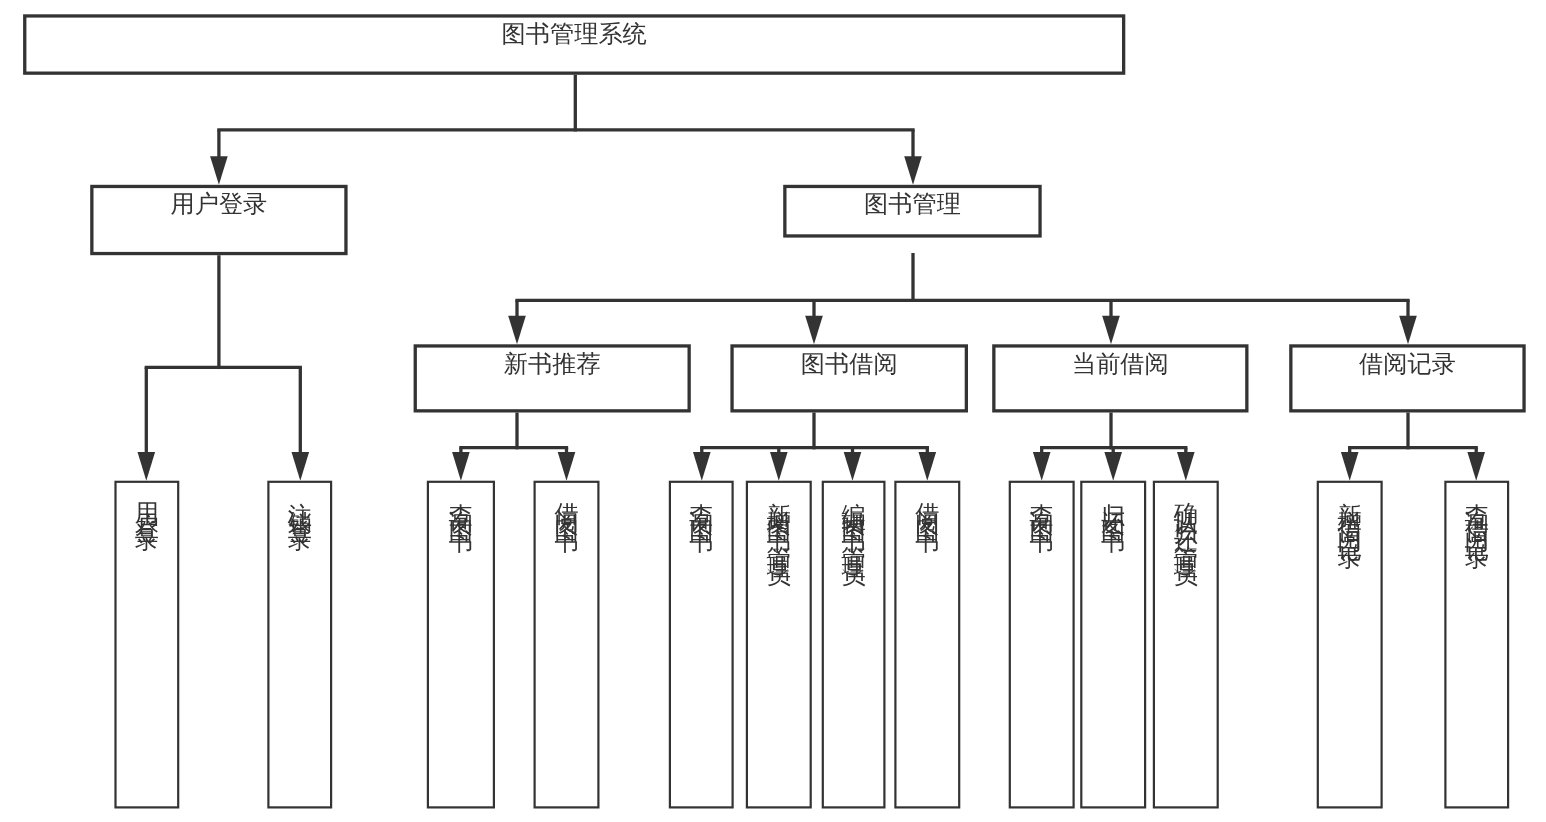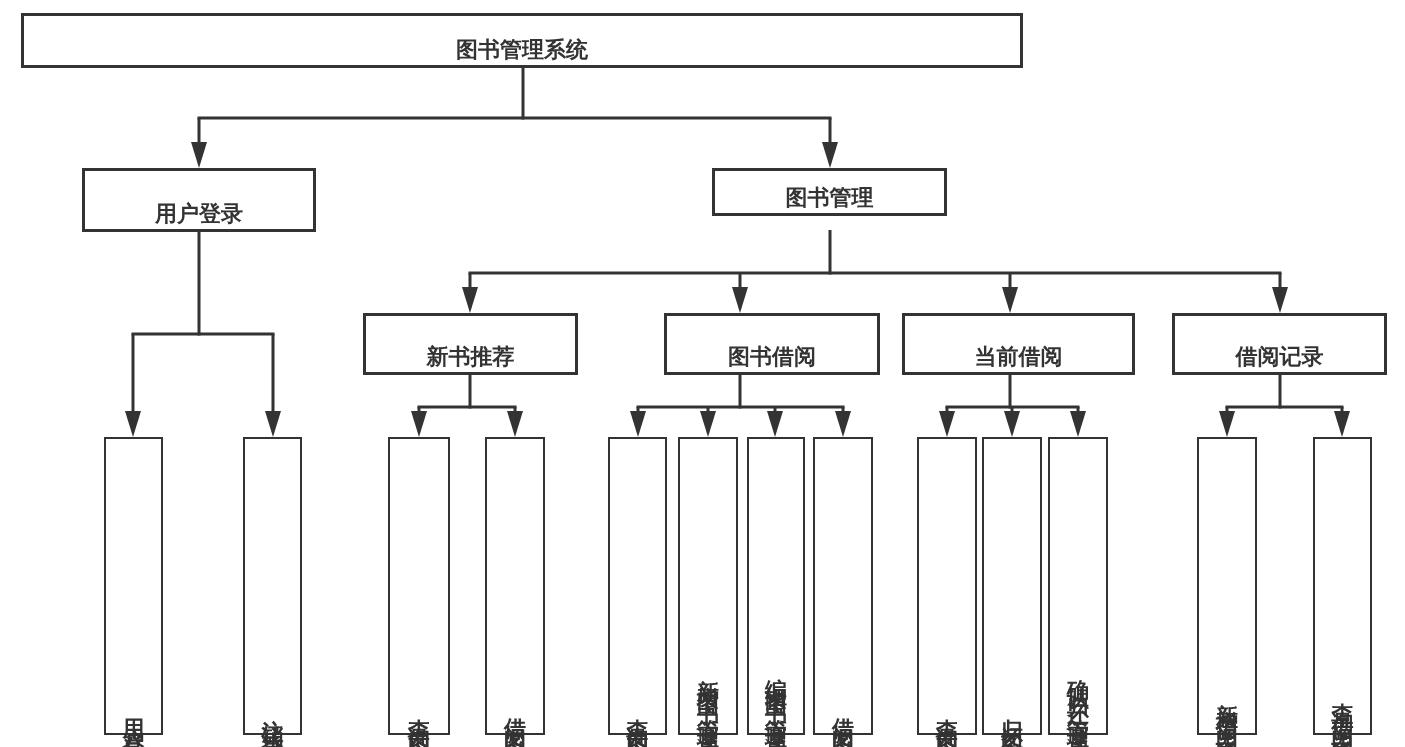--- a/index.html
+++ b/index.html
@@ -12,38 +12,37 @@
   }
   .edges{position:absolute;left:0;top:0;width:1405px;height:747px;}
   .edges line{stroke:var(--line,#333333);stroke-width:3;}
   .edges polygon{fill:var(--line,#333333);stroke:none;}
   .box{
     position:absolute;
     box-sizing:border-box;
     background:var(--box-background,#ffffff);
     border:3px solid var(--line,#333333);
     color:var(--text,#333333);
-    display:flex;align-items:flex-end;justify-content:center;
+    display:flex;align-items:flex-start;justify-content:center;
     font-size:22px;
     z-index:2;
-    font-weight:bold;
   }
   .leaf{border-width:2px;}
   .leaf .vtext{
     writing-mode:vertical-rl;
     text-orientation:mixed;
     letter-spacing:8px;
     line-height:1;
     white-space:nowrap;
   }
   
   .b-root   {left:21px;  top:13px;  width:1002px;height:55px;}
   .b-login  {left:82px;  top:168px; width:234px; height:64px;}
   .b-mgmt   {left:712px; top:168px; width:235px; height:48px;}
-  .b-newbook{left:363px; top:313px; width:215px; height:62px;}
+  .b-newbook{left:376px; top:313px; width:252px; height:62px;}
   .b-borrow {left:632px; top:313px; width:216px; height:62px;margin-left:32px;}
   .b-current{left:902px; top:313px; width:233px; height:62px;}
   .b-records{left:1172px;top:313px; width:215px; height:62px;}
   
   .l1 {left:104px; top:437px;width:59px;height:298px;}
   .l2 {left:243px; top:437px;width:59px;height:298px;}
   .l3 {left:388px; top:437px;width:62px;height:298px;}
   .l4 {left:485px; top:437px;width:60px;height:298px;}
   .l5 {left:608px; top:437px;width:59px;height:298px;}
   .l6 {left:678px; top:437px;width:60px;height:298px;}

